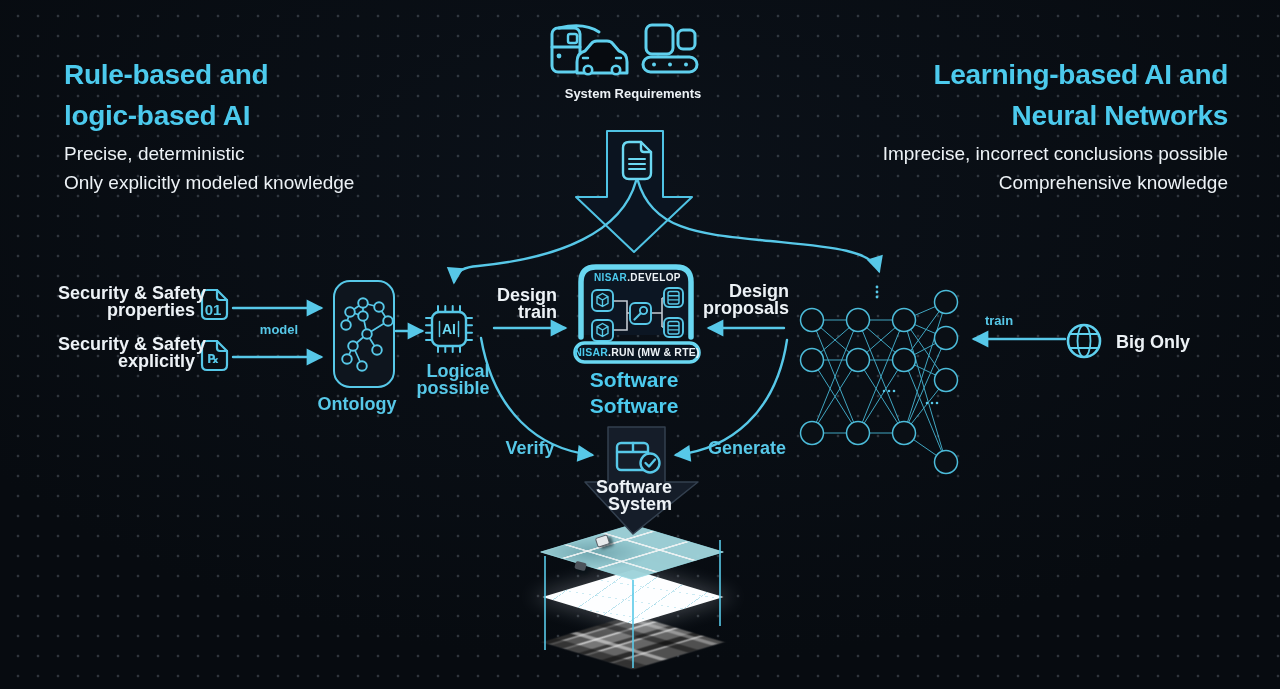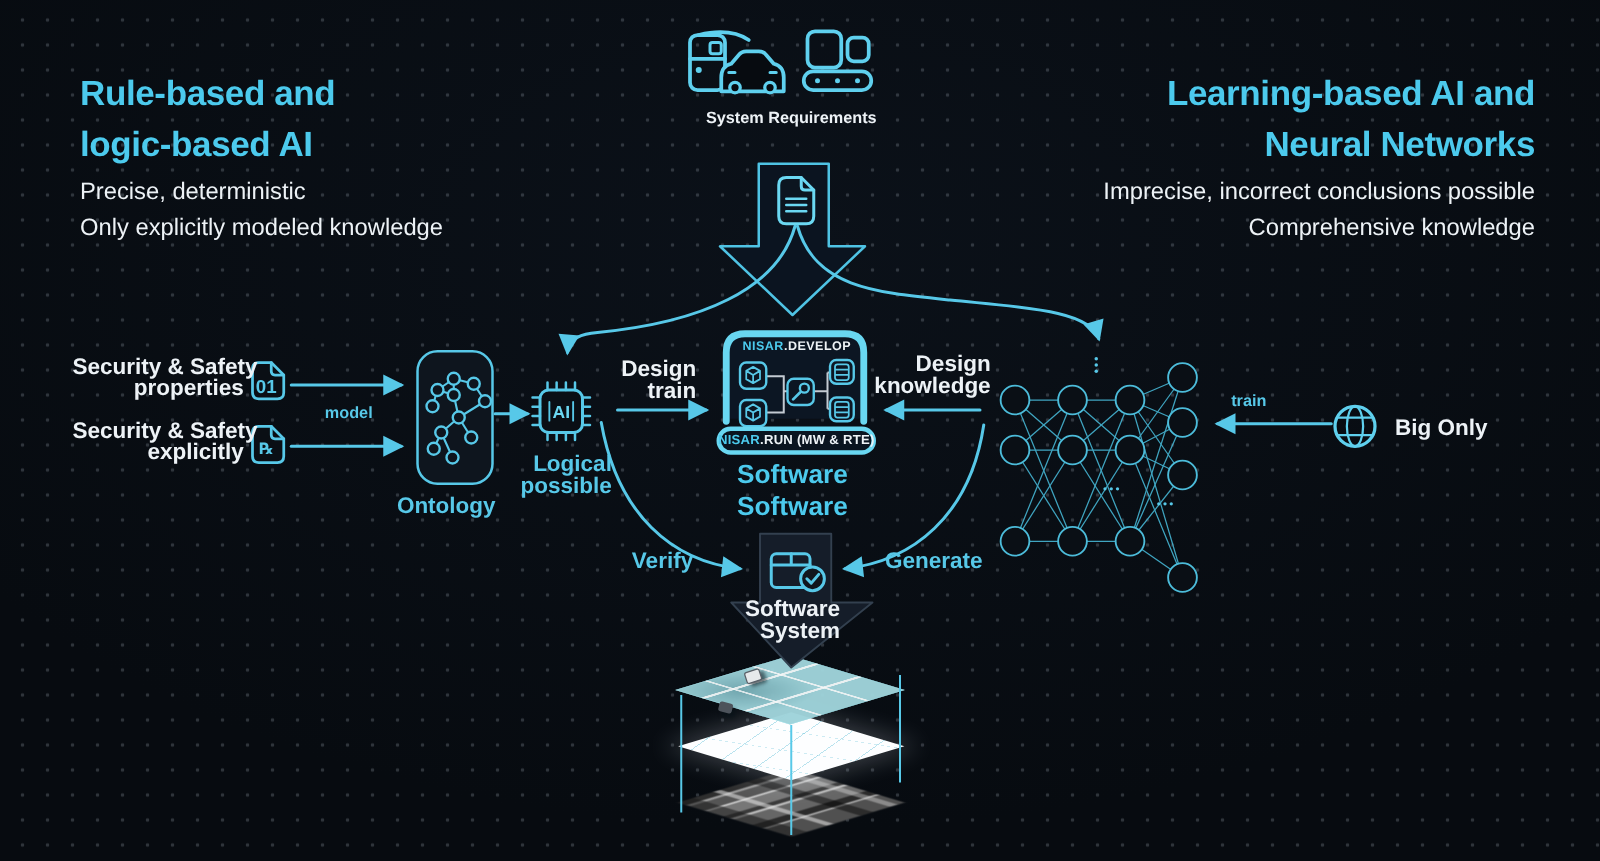--- a/index.html
+++ b/index.html
@@ -309,21 +309,21 @@
     <div>Logical</div>
     <div>possible</div>
   </div>
 
   <div class="t ctr lab white" style="left:527px;top:287px">
     <div>Design</div>
     <div>train</div>
   </div>
   <div class="t ctr lab white" style="left:746px;top:283px">
     <div>Design</div>
-    <div>knowledge</div>
+    <div>proposals</div>
   </div>
 
   <div class="t tiny" style="left:594px;top:272px"><span class="brand">NISAR</span><span class="white">.DEVELOP</span></div>
   <div class="t ctr pilltxt" style="left:637px;top:346px"><span class="brand">NISAR</span><span class="white">.RUN (MW &amp; RTE)</span></div>
 
   <div class="t ctr eng" style="left:634px;top:367px">
     <div>Software</div>
     <div>Software</div>
   </div>
 

